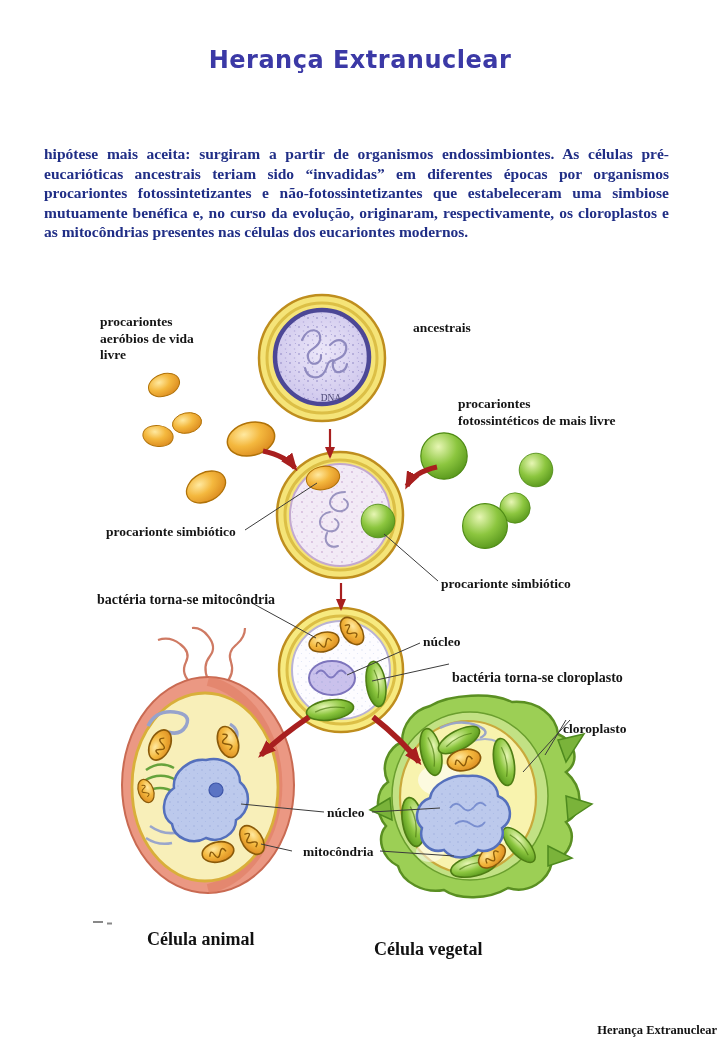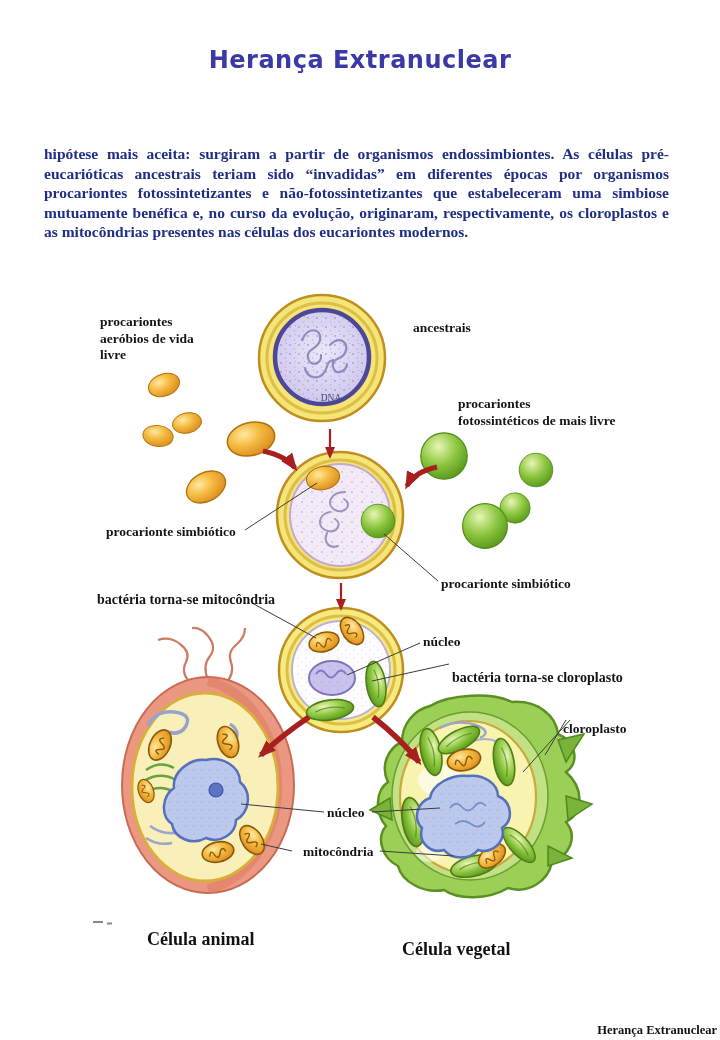--- a/index.html
+++ b/index.html
@@ -219,17 +219,17 @@
     </div>
     <div class="lbl" style="left:106px;top:524px;">procarionte simbiótico</div>
     <div class="lbl" style="left:441px;top:576px;">procarionte simbiótico</div>
     <div class="lbl small" style="left:97px;top:592px;">bactéria torna-se mitocôndria</div>
     <div class="lbl" style="left:423px;top:634px;">núcleo</div>
     <div class="lbl small" style="left:452px;top:654px;margin-top:16px;">bactéria torna-se cloroplasto</div>
     <div class="lbl" style="left:563px;top:701px;margin-top:20px;">cloroplasto</div>
     <div class="lbl" style="left:327px;top:805px;">núcleo</div>
     <div class="lbl" style="left:303px;top:844px;">mitocôndria</div>
     <div class="cap" style="left:147px;top:893px;">Célula animal</div>
-    <div class="cap" style="left:402px;top:903px;font-family:Liberation Serif, serif;">Célula vegetal</div>
+    <div class="cap" style="left:374px;top:903px;font-family:Liberation Serif, serif;">Célula vegetal</div>
   </div>
 
   <div class="footer">Herança Extranuclear</div>
 </div>
 
 </body></html>

